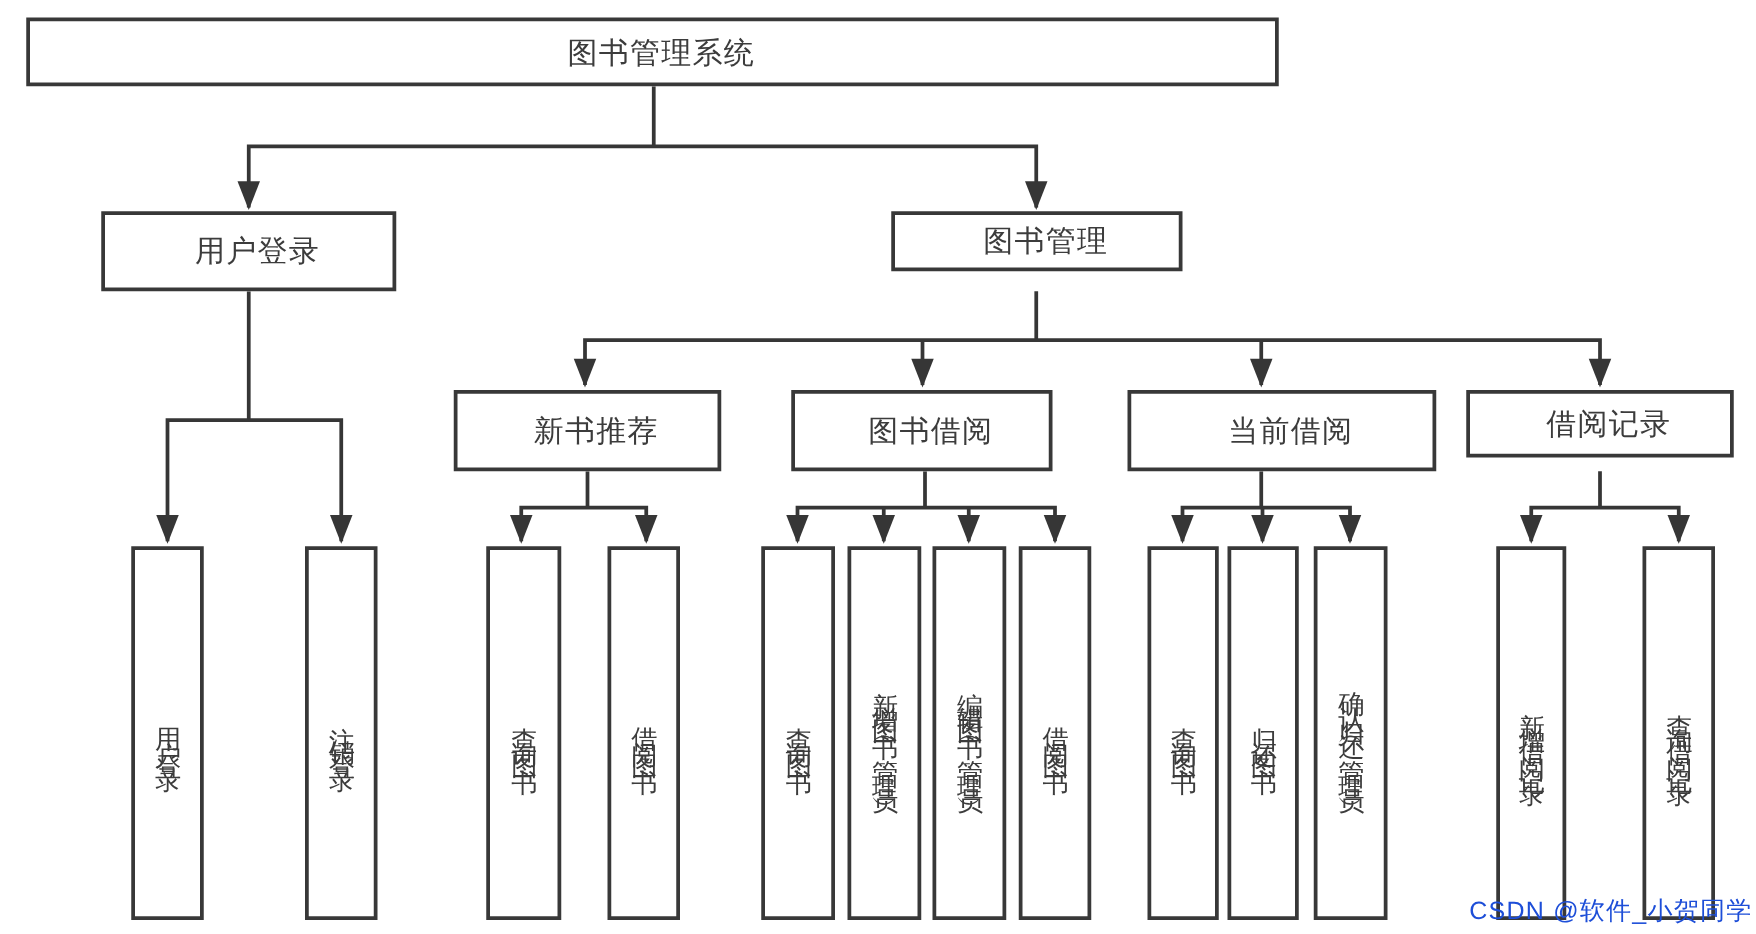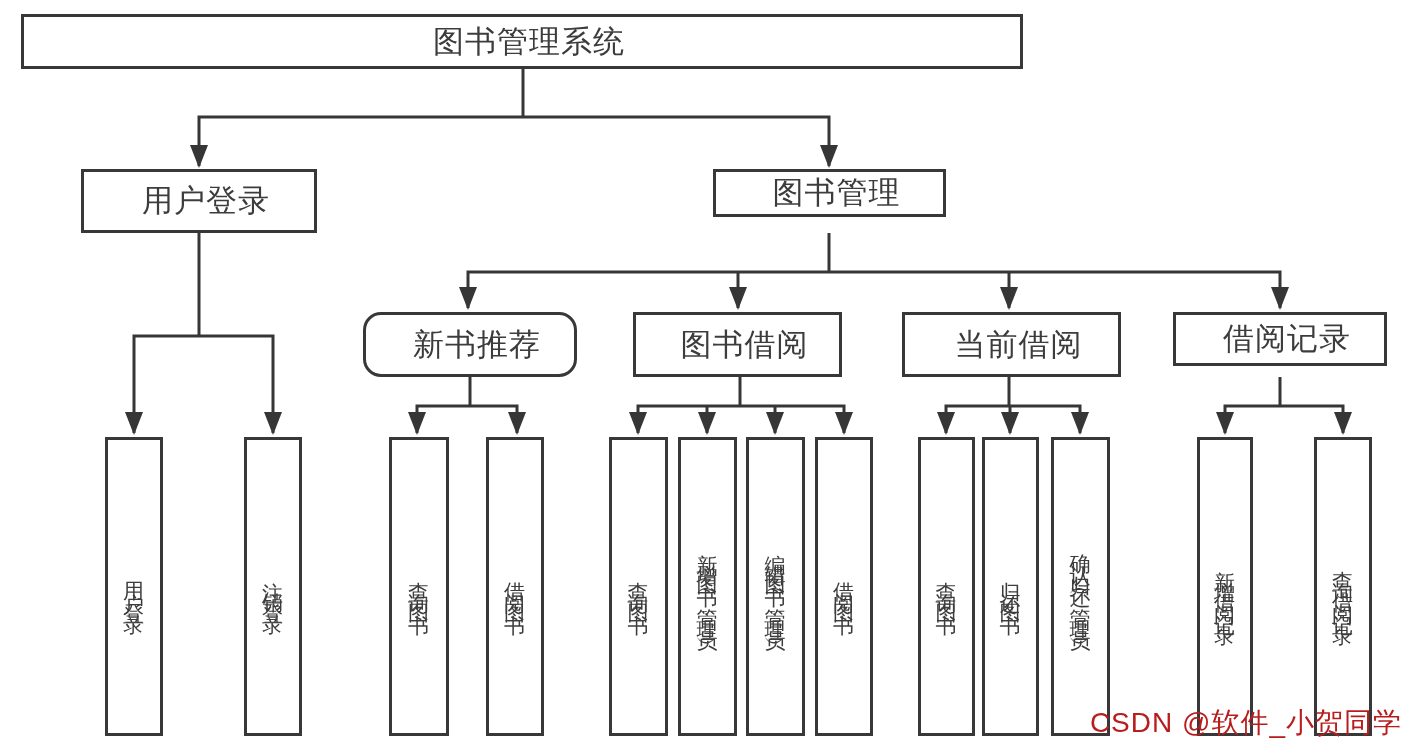--- a/index.html
+++ b/index.html
@@ -4,31 +4,31 @@
 <style>
   html, body { margin:0; padding:0; background:#ffffff; }
   .canvas {
     position:relative; width:1405px; height:747px; background:#ffffff;
     font-family:"Liberation Sans","DejaVu Sans",sans-serif; overflow:hidden;
   }
   svg.connectors { position:absolute; left:0; top:0; width:1405px; height:747px; }
   .hbox {
     position:absolute; box-sizing:border-box; background:#ffffff;
     border:3px solid #383838; display:flex; align-items:center; justify-content:center;
-    font-size:31px; color:#3c3c3c; letter-spacing:1px; white-space:nowrap;padding-left:14px;
+    font-size:24px; color:#3c3c3c; letter-spacing:1px; white-space:nowrap;padding-left:14px;
   }
   .vbox {
     position:absolute; box-sizing:border-box; background:#ffffff;
     border:3px solid #383838; display:flex; align-items:center; justify-content:center;
     writing-mode:vertical-rl; text-orientation:mixed;
     font-size:21px; color:#3c3c3c; letter-spacing:11px; line-height:1;
   }
   .watermark {
-    position:absolute; right:3px; bottom:5px; font-size:28px;
-    color:#b91c1c; letter-spacing:1px; white-space:nowrap;
+    position:absolute; right:3px; bottom:5px; font-size:20px;
+    color:#1d4ed8; letter-spacing:1px; white-space:nowrap;
   }
 </style>
 </head>
 <body>
 
 <div class="canvas">
 
   <svg class="connectors" viewBox="0 0 1405 747" xmlns="http://www.w3.org/2000/svg">
     <g stroke="#363636" stroke-width="3" fill="none">
 
@@ -79,23 +79,23 @@
       <polygon points="1216,412 1234,412 1225,435"></polygon>
       <polygon points="1334,412 1352,412 1343,435"></polygon>
     </g>
   </svg>
 
   <div class="hbox" style="left:21px; top:14px; width:1002px; height:55px;">图书管理系统</div>
 
   <div class="hbox" style="left:81px; top:169px; width:236px; height:64px;">用户登录</div>
   <div class="hbox" style="left:713px; top:169px; width:233px; height:48px;">图书管理</div>
 
-  <div class="hbox" style="left:363px; top:312px; width:214px; height:65px;border-radius:18px;">新书推荐</div>
+  <div class="hbox" style="left:363px; top:312px; width:214px; height:65px;">新书推荐</div>
   <div class="hbox" style="left:633px; top:312px; width:209px; height:65px;">图书借阅</div>
-  <div class="hbox" style="left:902px; top:312px; width:219px; height:65px;">当前借阅</div>
+  <div class="hbox" style="left:902px; top:312px; width:247px; height:65px;">当前借阅</div>
   <div class="hbox" style="left:1173px; top:312px; width:214px; height:54px;">借阅记录</div>
 
   <div class="vbox" style="left:105px; top:437px; width:58px; height:299px;">用户登录</div>
   <div class="vbox" style="left:244px; top:437px; width:58px; height:299px;">注销登录</div>
 
   <div class="vbox" style="left:389px; top:437px; width:60px; height:299px;">查询图书</div>
   <div class="vbox" style="left:486px; top:437px; width:58px; height:299px;">借阅图书</div>
 
   <div class="vbox" style="left:609px; top:437px; width:59px; height:299px;">查询图书</div>
   <div class="vbox" style="left:678px; top:437px; width:59px; height:299px;">新增图书（管理员）</div>

